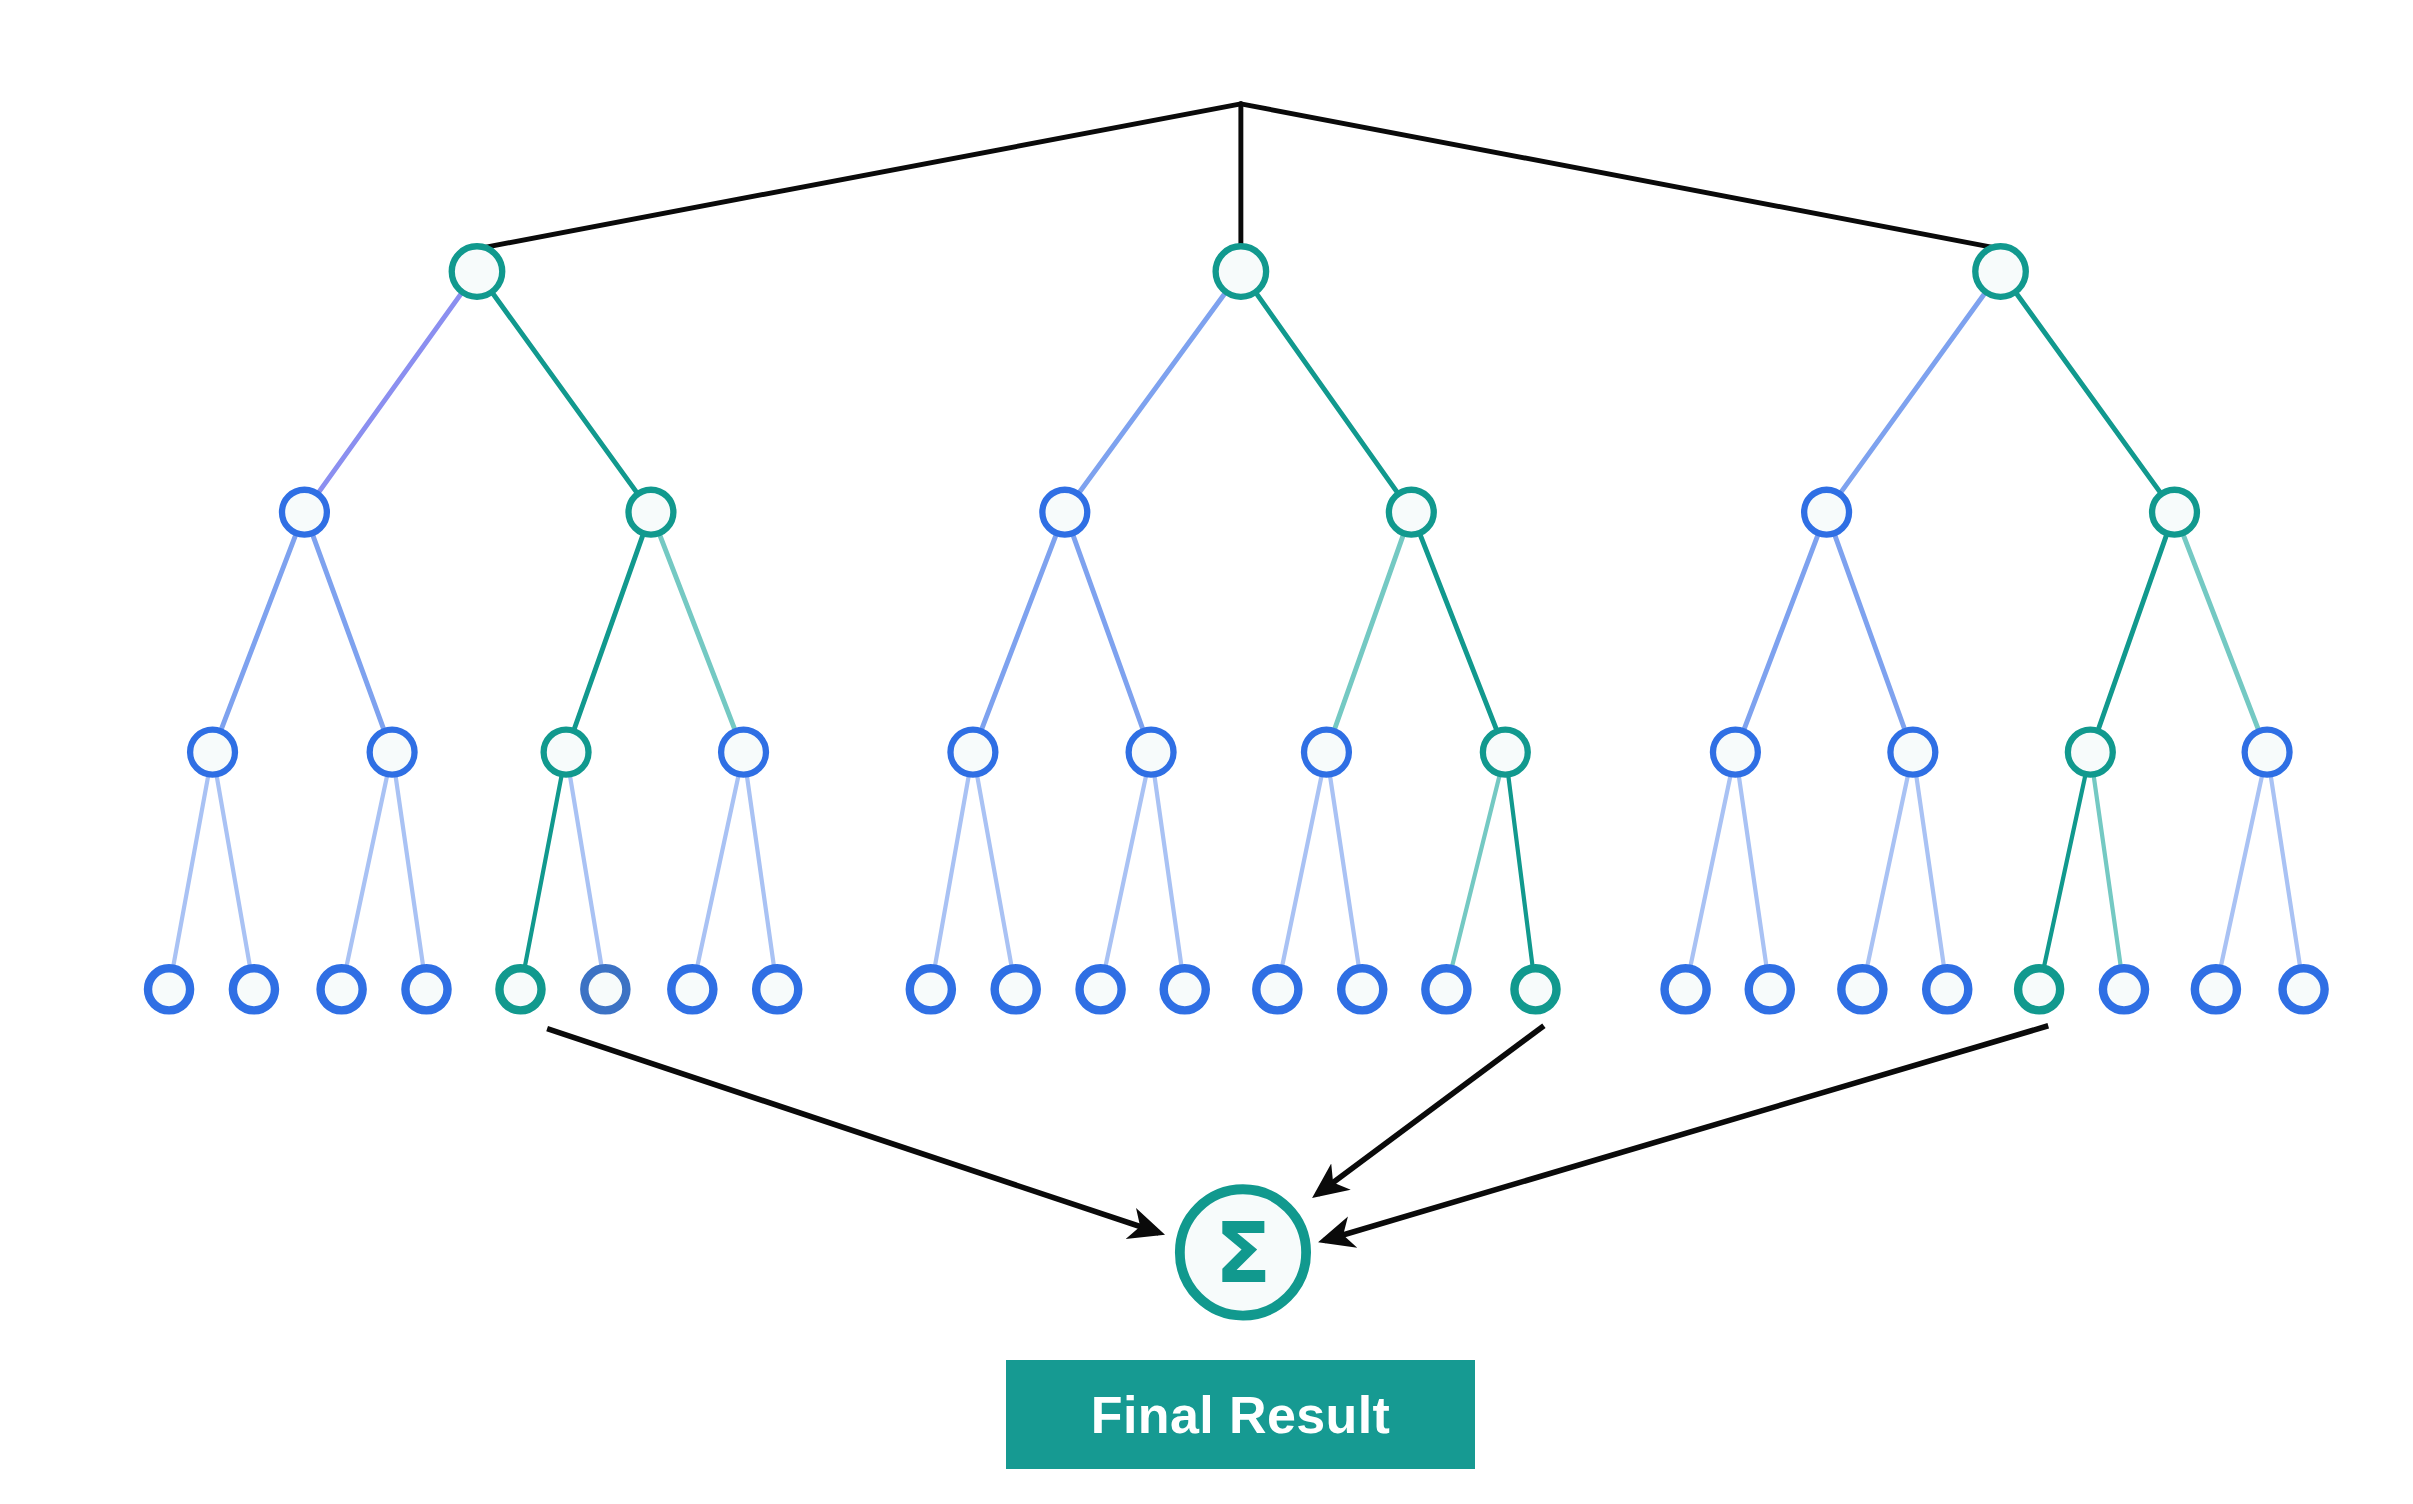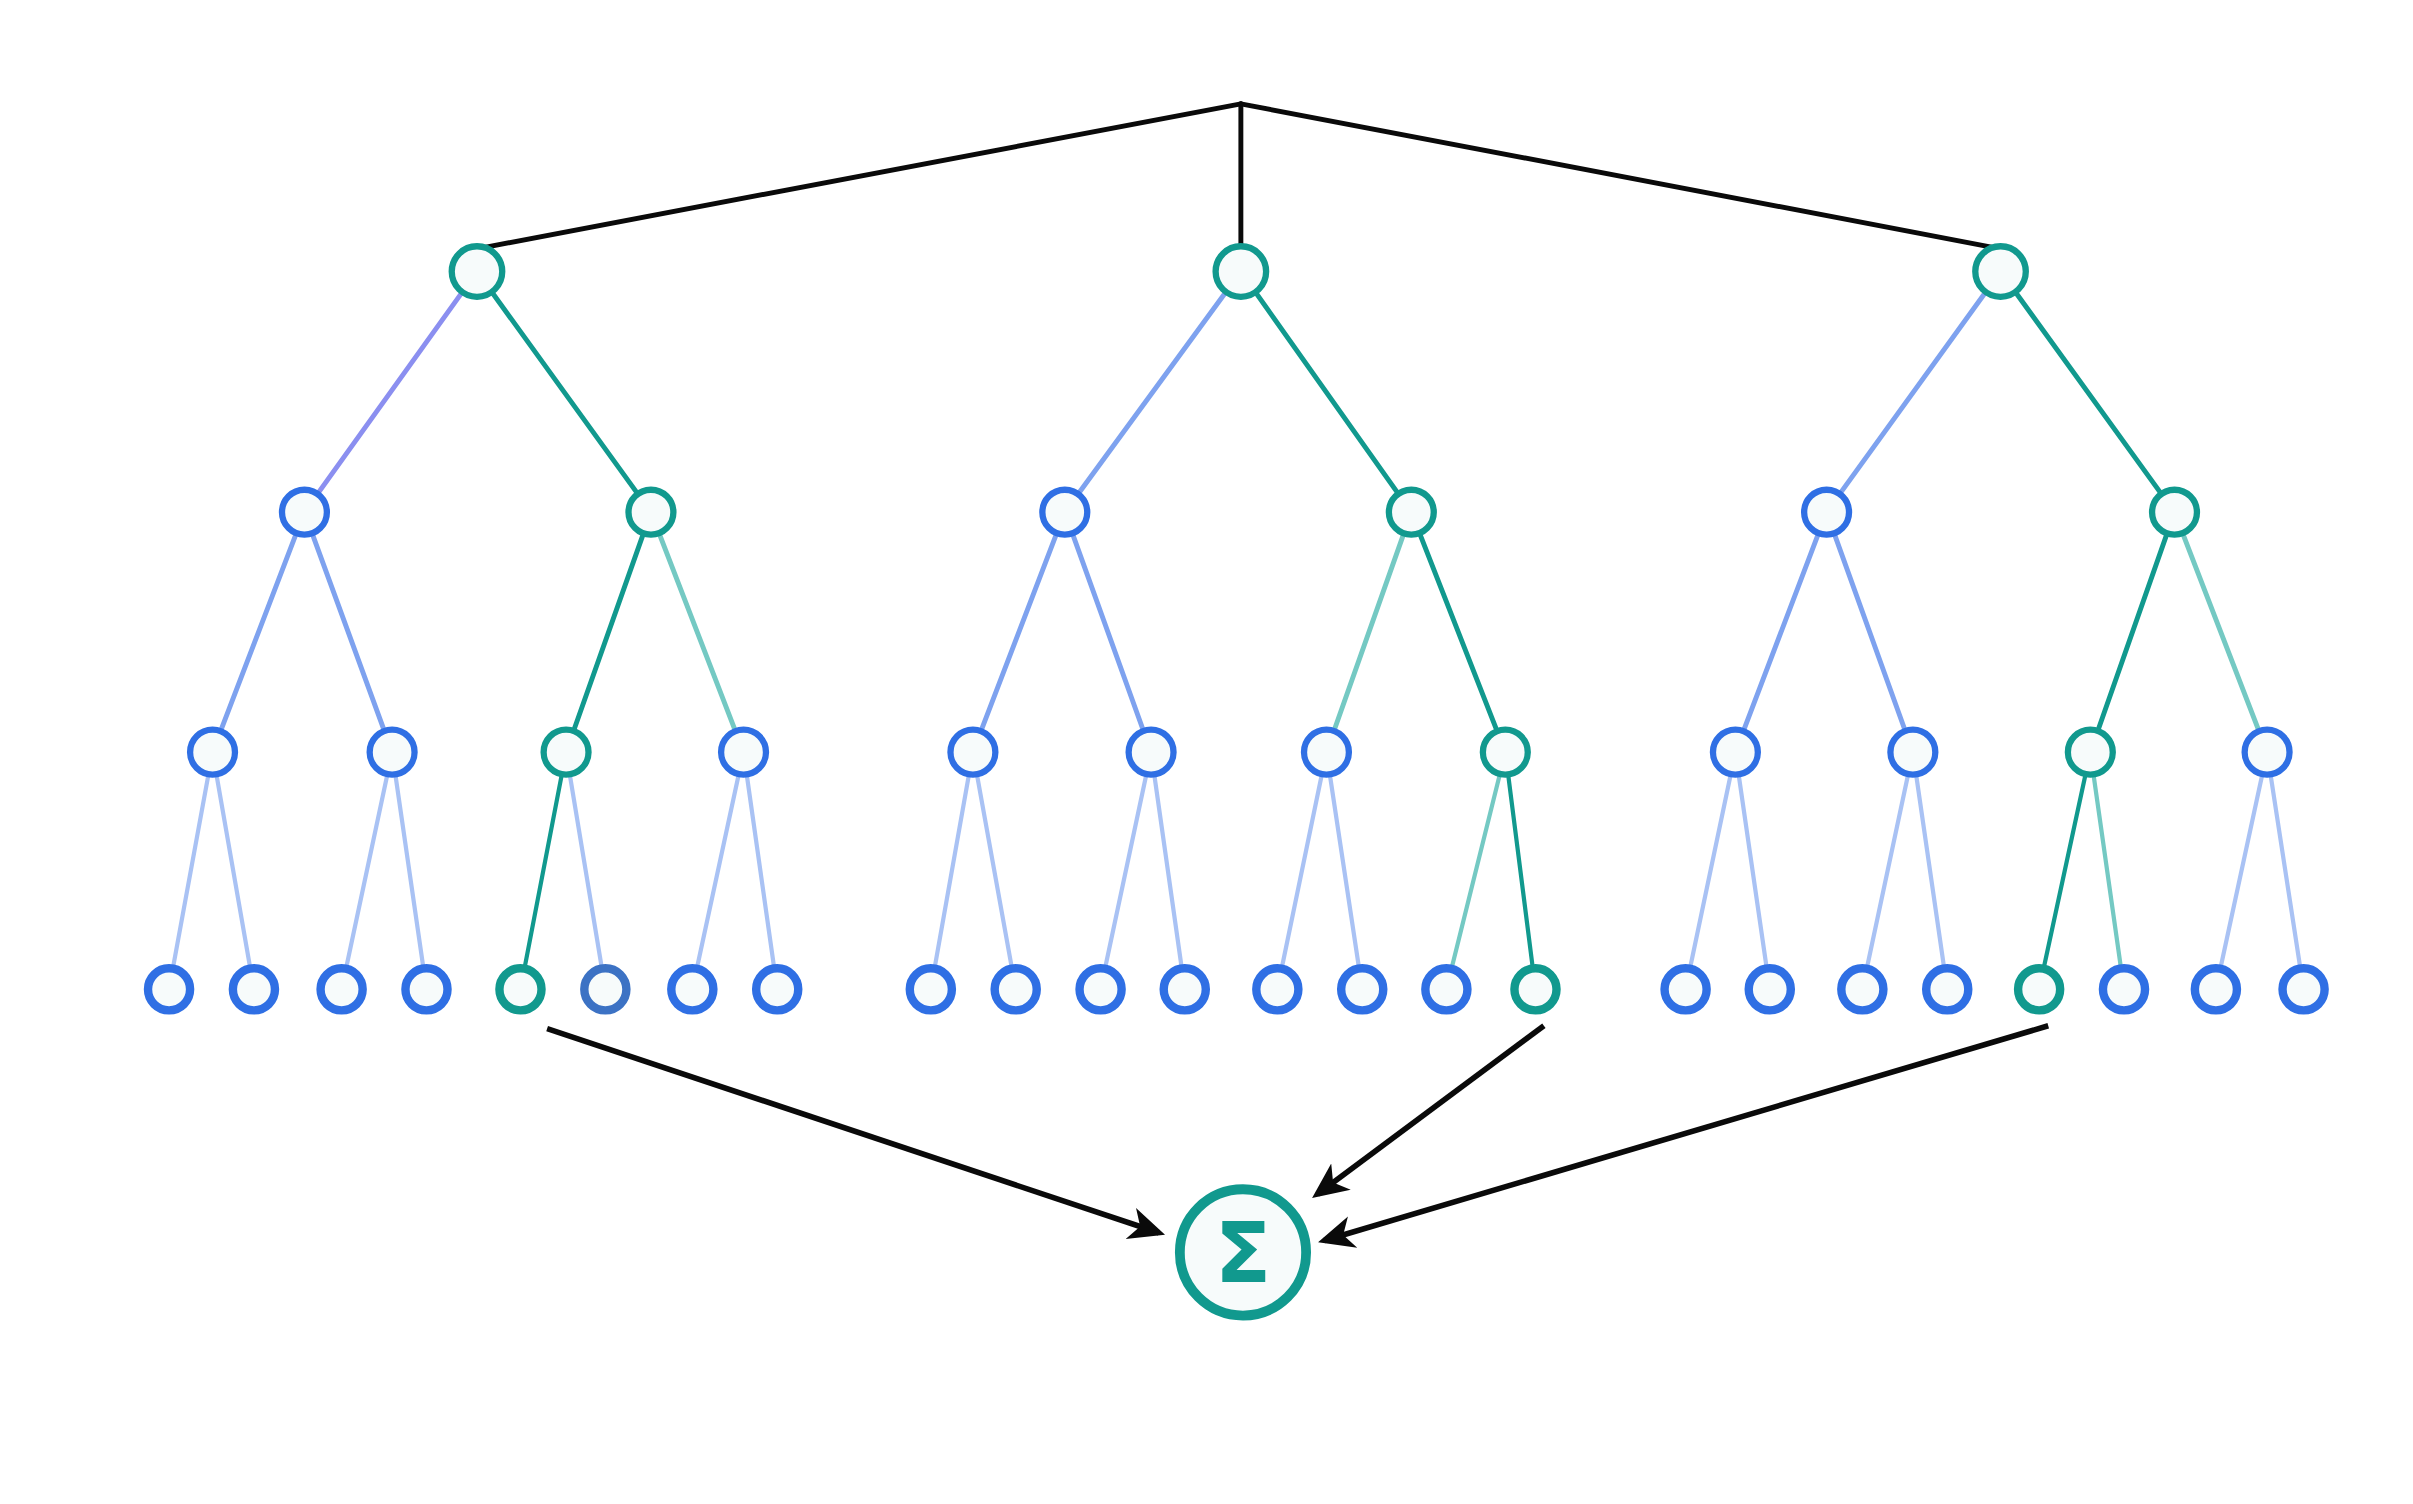--- a/index.html
+++ b/index.html
@@ -153,15 +153,18 @@
         <line x1="780" y1="1466" x2="1652" y2="1757" stroke="#0a0a0a" stroke-width="8" marker-end="url(#blackArrow)"></line>
         <line x1="2201" y1="1462" x2="1878" y2="1702" stroke="#0a0a0a" stroke-width="8" marker-end="url(#blackArrow)"></line>
         <line x1="2920" y1="1462" x2="1888" y2="1768" stroke="#0a0a0a" stroke-width="8" marker-end="url(#blackArrow)"></line>
       </g>
     <g id="summary-layer">
         <circle cx="1772" cy="1785" r="90" fill="#f7fbfb" stroke="#11998e" stroke-width="14"></circle>
         <text x="1772" y="1787" text-anchor="middle" dominant-baseline="central" fill="#11998e" font-family="&quot;DejaVu Sans&quot;, sans-serif" font-weight="bold" font-size="118">Σ</text>
       </g>
   </svg>
 
+  <div class="result-label-box" id="result-label-box" style="left: 1006px; top: 1360px; width: 469px; height: 109px; background: rgb(22, 154, 146);">
+    <span class="result-label-text" style="color: rgb(255, 255, 255);">Final Result</span>
+  </div>
 
 </div>
 
 
 </body></html>

